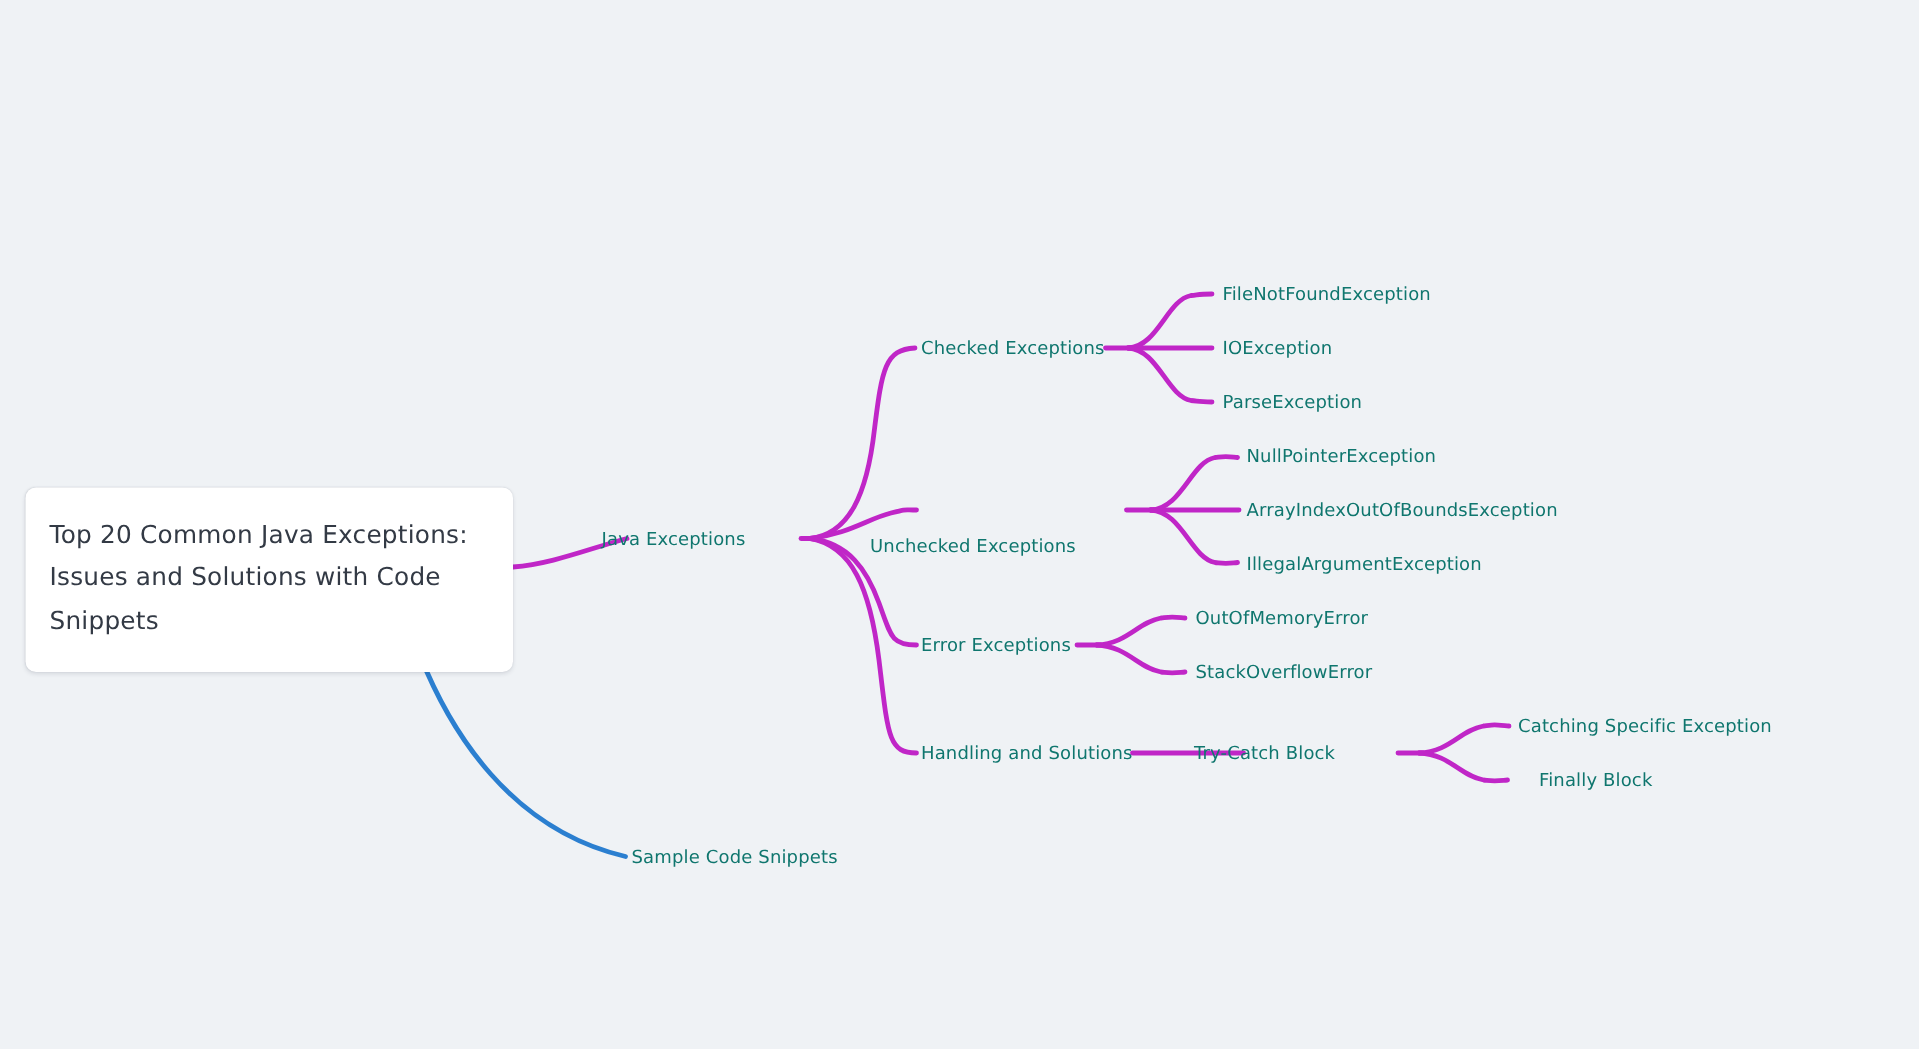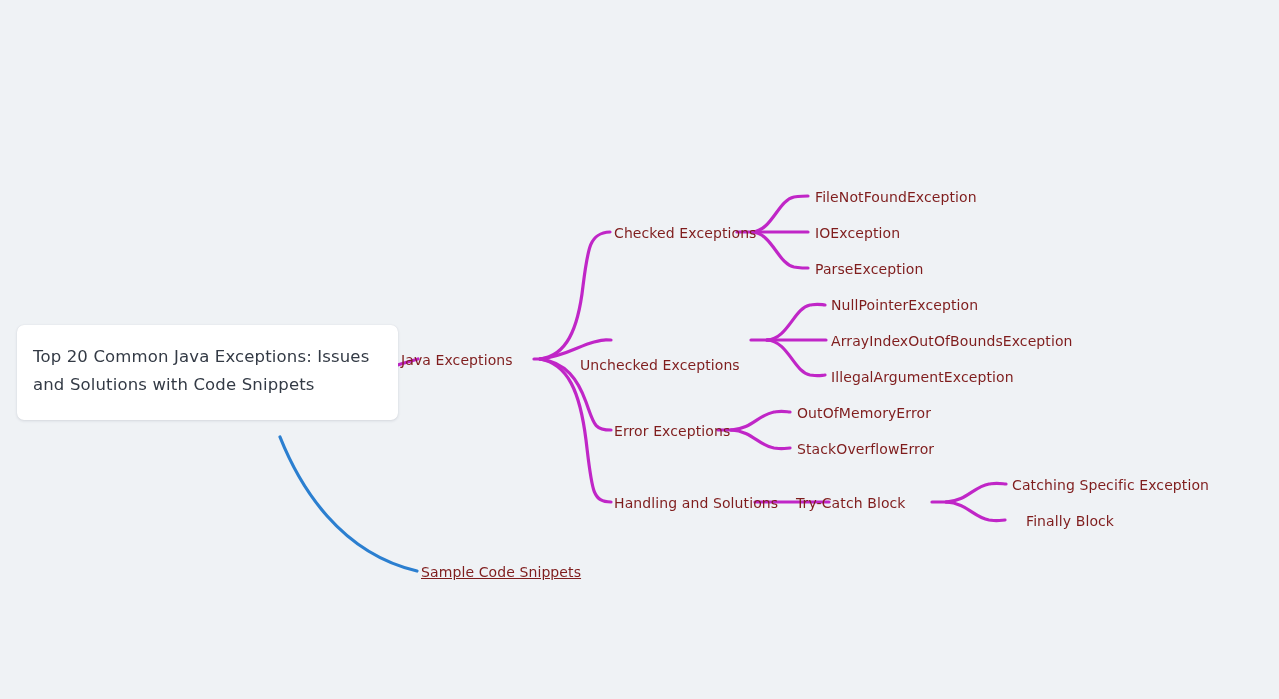--- a/index.html
+++ b/index.html
@@ -31,31 +31,31 @@
     fill: none;
     stroke-width: 3.2;
     stroke-linecap: round;
     stroke-linejoin: round;
   }
   .edge.magenta { stroke: #c026c7; }
   .edge.blue { stroke: #2b7fd0; }
 
   .node-label {
     position: absolute;
-    color: #7f1d1d;
-    font-size: 14px;
+    color: #0f766e;
+    font-size: 12px;
     line-height: 1.35;
     white-space: nowrap;
     letter-spacing: 0.1px;
   }
   .root-node {
     position: absolute;
     left: 17px;
     top: 325px;
-    width: 381px;
+    width: 325px;
     box-sizing: border-box;
     background: #ffffff;
     border-radius: 7px;
     padding: 18px 20px 20px 16px;
     box-shadow: 0 1px 3px rgba(40,50,70,0.13), 0 0 1px rgba(40,50,70,0.10);
     color: #333a45;
     font-size: 16.5px;
     line-height: 1.72;
     letter-spacing: 0.15px;
   }
@@ -98,21 +98,21 @@
     <path class="edge magenta" d="M 755,502 L 829,502"></path>
 
     <path class="edge magenta" d="M 932,502 L 949,502"></path>
     <path class="edge magenta" d="M 946,502 C 967,501 973,487 989,484 C 997,483 995,483 1006,484"></path>
     <path class="edge magenta" d="M 946,502 C 967,503 973,517 989,520 C 997,521 995,521 1005,520"></path>
   </svg>
 
   <div class="root-node">Top 20 Common Java Exceptions: Issues and Solutions with Code Snippets</div>
 
   <div class="node-label" style="left:401px; top:351px;">Java Exceptions</div>
-  <div class="node-label" style="left:421px; top:563px;text-decoration:underline;">Sample Code Snippets</div>
+  <div class="node-label" style="left:421px; top:563px;">Sample Code Snippets</div>
 
   <div class="node-label" style="left:614px; top:224px;">Checked Exceptions</div>
   <div class="node-label" style="left:580px; top:332px;margin-top:24px;">Unchecked Exceptions</div>
   <div class="node-label" style="left:614px; top:422px;">Error Exceptions</div>
   <div class="node-label" style="left:614px; top:494px;">Handling and Solutions</div>
 
   <div class="node-label" style="left:815px; top:188px;">FileNotFoundException</div>
   <div class="node-label" style="left:815px; top:224px;">IOException</div>
   <div class="node-label" style="left:815px; top:260px;">ParseException</div>
 

